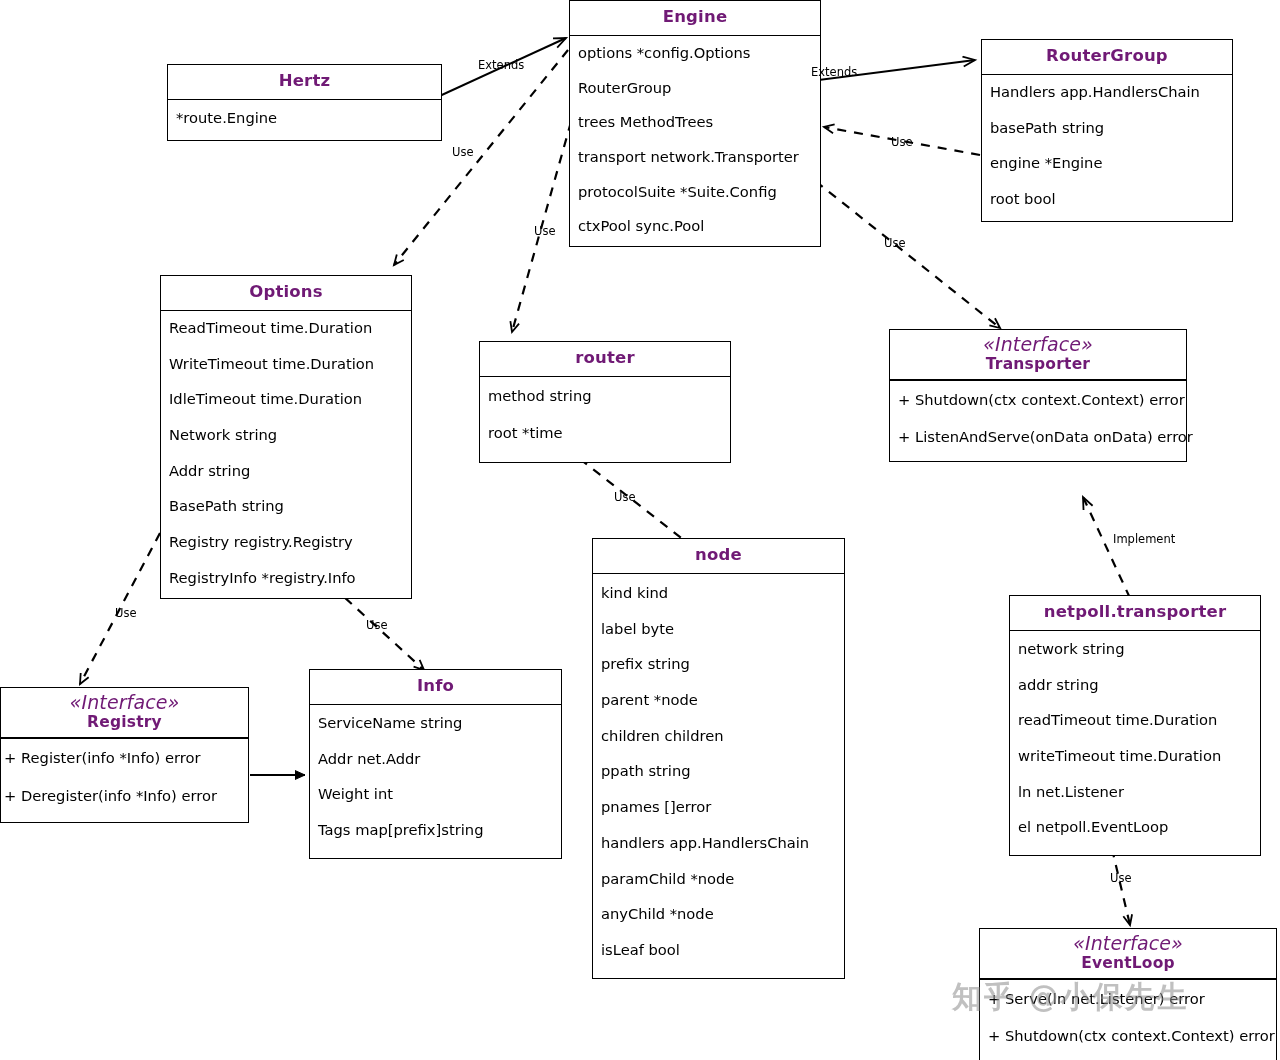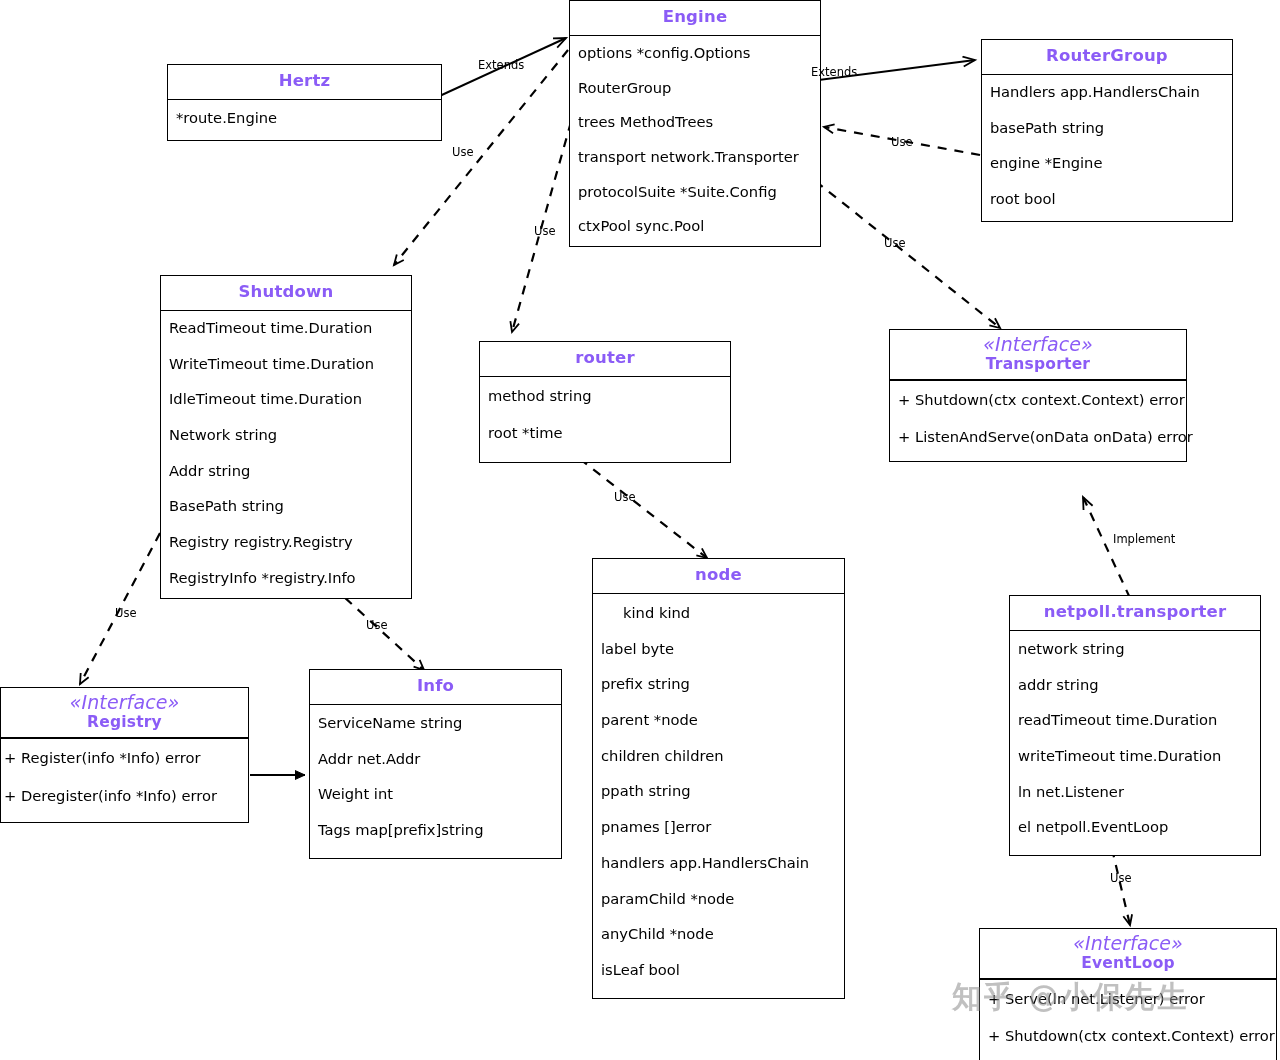--- a/index.html
+++ b/index.html
@@ -26,21 +26,21 @@
     position: absolute;
     background: #ffffff;
     border: 1.6px solid #000000;
     z-index: 2;
   }
   .uml-header {
     border-bottom: 1.6px solid #000000;
     text-align: center;
     font-weight: bold;
     font-size: 16.5px;
-    color: #8b5cf6;
+    color: #701a75;
     padding: 7px 4px 8px 4px;
     line-height: 1.15;
     letter-spacing: 0.2px;
   }
   .uml-header.iface {
     padding: 4px 4px 5px 4px;
     border-bottom: 2.4px solid #000000;
   }
   .iface-tag {
     display: block;
@@ -176,21 +176,21 @@
     <div class="uml-header">RouterGroup</div>
     <div class="uml-body" style="padding:10px 0 14px 0;">
       <div class="uml-row" style="padding-bottom:21px;">Handlers app.HandlersChain</div>
       <div class="uml-row" style="padding-bottom:21px;">basePath string</div>
       <div class="uml-row" style="padding-bottom:21px;">engine *Engine</div>
       <div class="uml-row">root bool</div>
     </div>
   </div>
 
   <div class="uml-class" style="left:160px; top:275px; width:252px;">
-    <div class="uml-header">Shutdown</div>
+    <div class="uml-header">Options</div>
     <div class="uml-body" style="padding:10px 0 12px 0;">
       <div class="uml-row" style="padding-bottom:21px;">ReadTimeout time.Duration</div>
       <div class="uml-row" style="padding-bottom:21px;">WriteTimeout time.Duration</div>
       <div class="uml-row" style="padding-bottom:21px;">IdleTimeout time.Duration</div>
       <div class="uml-row" style="padding-bottom:21px;">Network string</div>
       <div class="uml-row" style="padding-bottom:21px;">Addr string</div>
       <div class="uml-row" style="padding-bottom:21px;">BasePath string</div>
       <div class="uml-row" style="padding-bottom:21px;">Registry registry.Registry</div>
       <div class="uml-row">RegistryInfo *registry.Info</div>
     </div>
@@ -208,24 +208,24 @@
     <div class="uml-header iface">
       <span class="iface-tag">«Interface»</span>
       <span class="iface-name">Transporter</span>
     </div>
     <div class="uml-body" style="padding:12px 0 16px 0;">
       <div class="uml-row" style="padding-bottom:23px;">+ Shutdown(ctx context.Context) error</div>
       <div class="uml-row">+ ListenAndServe(onData onData) error</div>
     </div>
   </div>
 
-  <div class="uml-class" style="left:592px; top:558px; width:253px;">
+  <div class="uml-class" style="left:592px; top:538px; width:253px;">
     <div class="uml-header">node</div>
     <div class="uml-body" style="padding:12px 0 20px 0;">
-      <div class="uml-row" style="padding-bottom:21px;margin-left:22px;">kind kind</div>
+      <div class="uml-row" style="padding-bottom:21px;">kind kind</div>
       <div class="uml-row" style="padding-bottom:21px;">label byte</div>
       <div class="uml-row" style="padding-bottom:21px;">prefix string</div>
       <div class="uml-row" style="padding-bottom:21px;">parent *node</div>
       <div class="uml-row" style="padding-bottom:21px;">children children</div>
       <div class="uml-row" style="padding-bottom:21px;">ppath string</div>
       <div class="uml-row" style="padding-bottom:21px;">pnames []error</div>
       <div class="uml-row" style="padding-bottom:21px;">handlers app.HandlersChain</div>
       <div class="uml-row" style="padding-bottom:21px;">paramChild *node</div>
       <div class="uml-row" style="padding-bottom:21px;">anyChild *node</div>
       <div class="uml-row">isLeaf bool</div>

